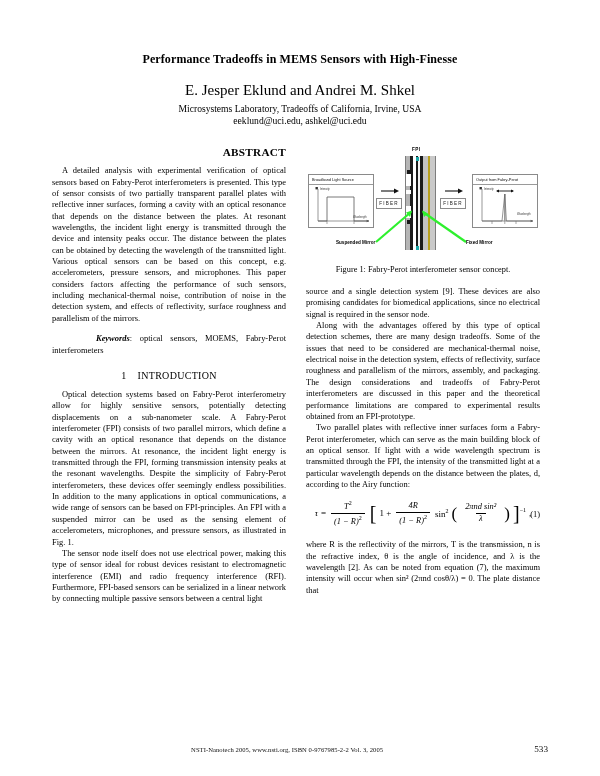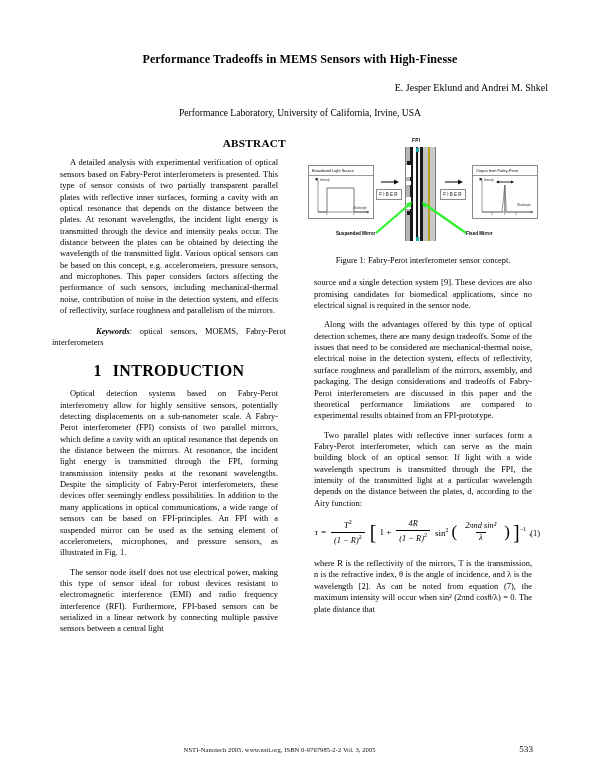--- a/index.html
+++ b/index.html
@@ -20,23 +20,23 @@
   
   .title{
     text-align:center;
     font-size:12px;
     font-weight:bold;
     line-height:1.32;
     letter-spacing:.1px;
     margin:0 8px 14px 8px;
   }
   .authors{
-    text-align:right;
-    font-size:10px;
-    margin:0 0 14px 0;
+    text-align:center;
+    font-size:15px;
+    margin:0 0 4px 0;
   }
   .affil{
     text-align:center;
     font-size:9.6px;
     line-height:1.32;
     margin:0 0 16px 0;
   }
   
   .cols{
     display:flex;
@@ -49,28 +49,28 @@
   }
   .sec-head{
     text-align:right;
     font-weight:bold;
     font-size:11.2px;
     letter-spacing:.3px;
     margin:2px 0 7px 0;
   }
   .sec-head-num{
     text-align:center;
-    font-weight:bold;
-    font-size:16px;
+    font-weight:normal;
+    font-size:10px;
     letter-spacing:.3px;
     margin:14px 0 8px 0;
   }
   .sec-head-num .n{margin-right:11px;}
   p.body{
-    margin:8px;
+    margin:0;
     font-size:8.45px;
     line-height:1.345;
     text-align:justify;
     text-justify:inter-word;
     hyphens:none;
   }
   p.body + p.body{ text-indent:10px; }
   p.first{ text-indent:10px; }
   .kw{
     margin:9px 0 0 0;
@@ -174,21 +174,21 @@
     font-size:20px;
     font-style:normal;
     line-height:.92;
     font-family:"Liberation Serif", serif;
   }
   .sup{ font-size:6px; vertical-align:super; font-style:normal;}
   .eqno{ position:absolute; right:0; top:9px; font-style:normal; font-size:8.45px;}
   
   .footer{
     position:absolute;
-    left:52px; right:67px; bottom:22px;
+    left:52px; right:52px; bottom:22px;
     display:flex;
     align-items:baseline;
     font-size:6.6px;
     color:#111;
     gap:42px;
   }
   .footer .cite{
     flex:1;
     text-align:center;
     padding-left:30px;
@@ -204,21 +204,22 @@
 
 <div class="page">
 
   <div class="title">
     <div>Performance Tradeoffs in MEMS Sensors with High-Finesse</div>
   </div>
 
   <div class="authors">E. Jesper Eklund and Andrei M. Shkel</div>
 
   <div class="affil">
-    <div>Performance Laboratory, University of California, Irvine, USA</div>
+    <div>Microsystems Laboratory, Tradeoffs of California, Irvine, USA</div>
+    <div>eeklund@uci.edu, ashkel@uci.edu</div>
   </div>
 
   <div class="cols">
 
     <div class="col">
 
       <div class="sec-head">ABSTRACT</div>
 
       <p class="body first">A detailed analysis with experimental verification of optical sensors based on Fabry-Perot interferometers is presented. This type of sensor consists of two partially transparent parallel plates with reflective inner surfaces, forming a cavity with an optical resonance that depends on the distance between the plates. At resonant wavelengths, the incident light energy is transmitted through the device and intensity peaks occur. The distance between the plates can be obtained by detecting the wavelength of the transmitted light. Various optical sensors can be based on this concept, e.g. accelerometers, pressure sensors, and microphones. This paper considers factors affecting the performance of such sensors, including mechanical-thermal noise, contribution of noise in the detection system, and effects of reflectivity, surface roughness and parallelism of the mirrors.</p>
 

